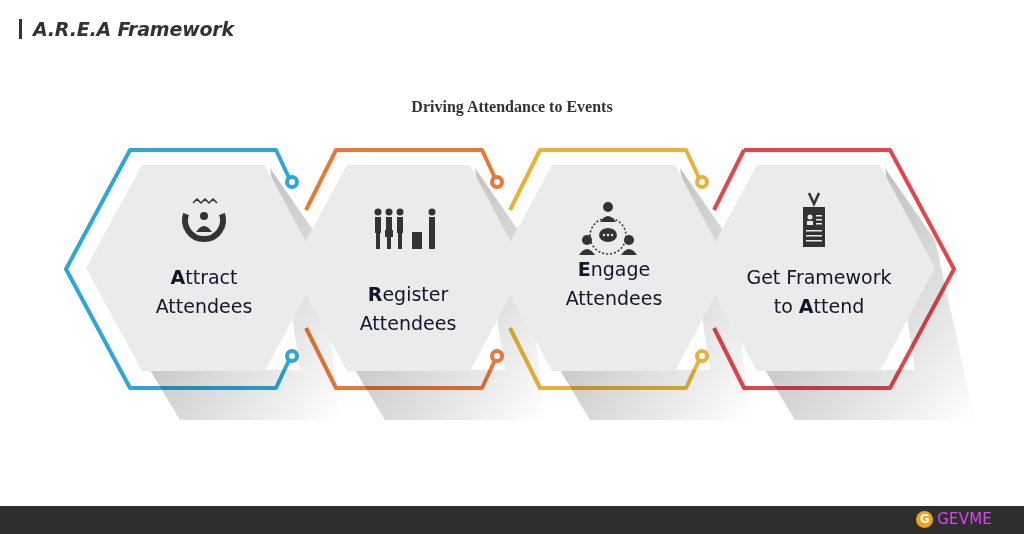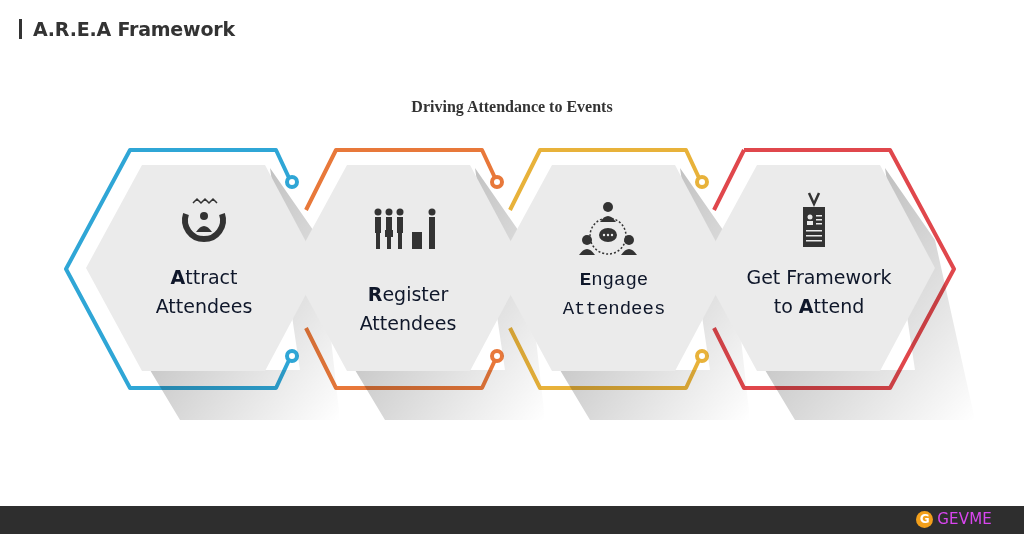--- a/index.html
+++ b/index.html
@@ -1,17 +1,17 @@
 <!DOCTYPE html>
 <html><head>
 <meta charset="utf-8">
 <style>
   html,body{margin:0;padding:0;}
   body{width:1024px;height:534px;background:#ffffff;position:relative;overflow:hidden;font-family:"DejaVu Sans","Liberation Sans",sans-serif;color:#333;}
-  .title-bar{position:absolute;left:19px;top:17px;height:24px;display:flex;align-items:center;}
+  .title-bar{position:absolute;left:19px;top:17px;height:24px;display:flex;align-items:center;font-style:italic;}
   .title-bar .bar{width:3px;height:20px;background:#333;margin-right:11px;}
   .title-bar .txt{font-size:19px;font-weight:bold;color:#333;letter-spacing:-0.2px;}
   .subtitle{position:absolute;left:0;width:1024px;top:98px;text-align:center;font-size:16px;font-weight:bold;color:#333;font-family:Liberation Serif, serif;}
   svg.diagram{position:absolute;left:0;top:0;}
   .label{position:absolute;width:200px;text-align:center;font-size:19px;line-height:29px;color:#0f172a;}
   .label b{font-weight:bold;}
   .footer{position:absolute;left:0;top:506px;width:1024px;height:28px;background:#2e2e2e;}
   .brand{position:absolute;right:32px;top:4px;display:flex;align-items:center;}
   .brand .g{width:17px;height:17px;border-radius:50%;background:#f3a01b;color:#fff;font-weight:bold;font-size:12px;line-height:17px;text-align:center;margin-right:4px;}
   .brand .name{color:#d946ef;font-size:15px;letter-spacing:0.2px;}
@@ -115,21 +115,21 @@
 </svg>
 
 <div class="label" style="left:104px;top:263px;">
   <div><b>A</b><span>ttract</span></div>
   <div>Attendees</div>
 </div>
 <div class="label" style="left:308px;top:280px;">
   <div><b>R</b><span>egister</span></div>
   <div>Attendees</div>
 </div>
-<div class="label" style="left:514px;top:266px;font-family:Liberation Mono, monospace;">
+<div class="label" style="left:514px;top:255px;">
   <div><b>E</b><span>ngage</span></div>
   <div>Attendees</div>
 </div>
 <div class="label" style="left:719px;top:263px;">
   <div>Get Framework</div>
   <div><span>to </span><b>A</b><span>ttend</span></div>
 </div>
 
 <div class="footer">
   <div class="brand">

